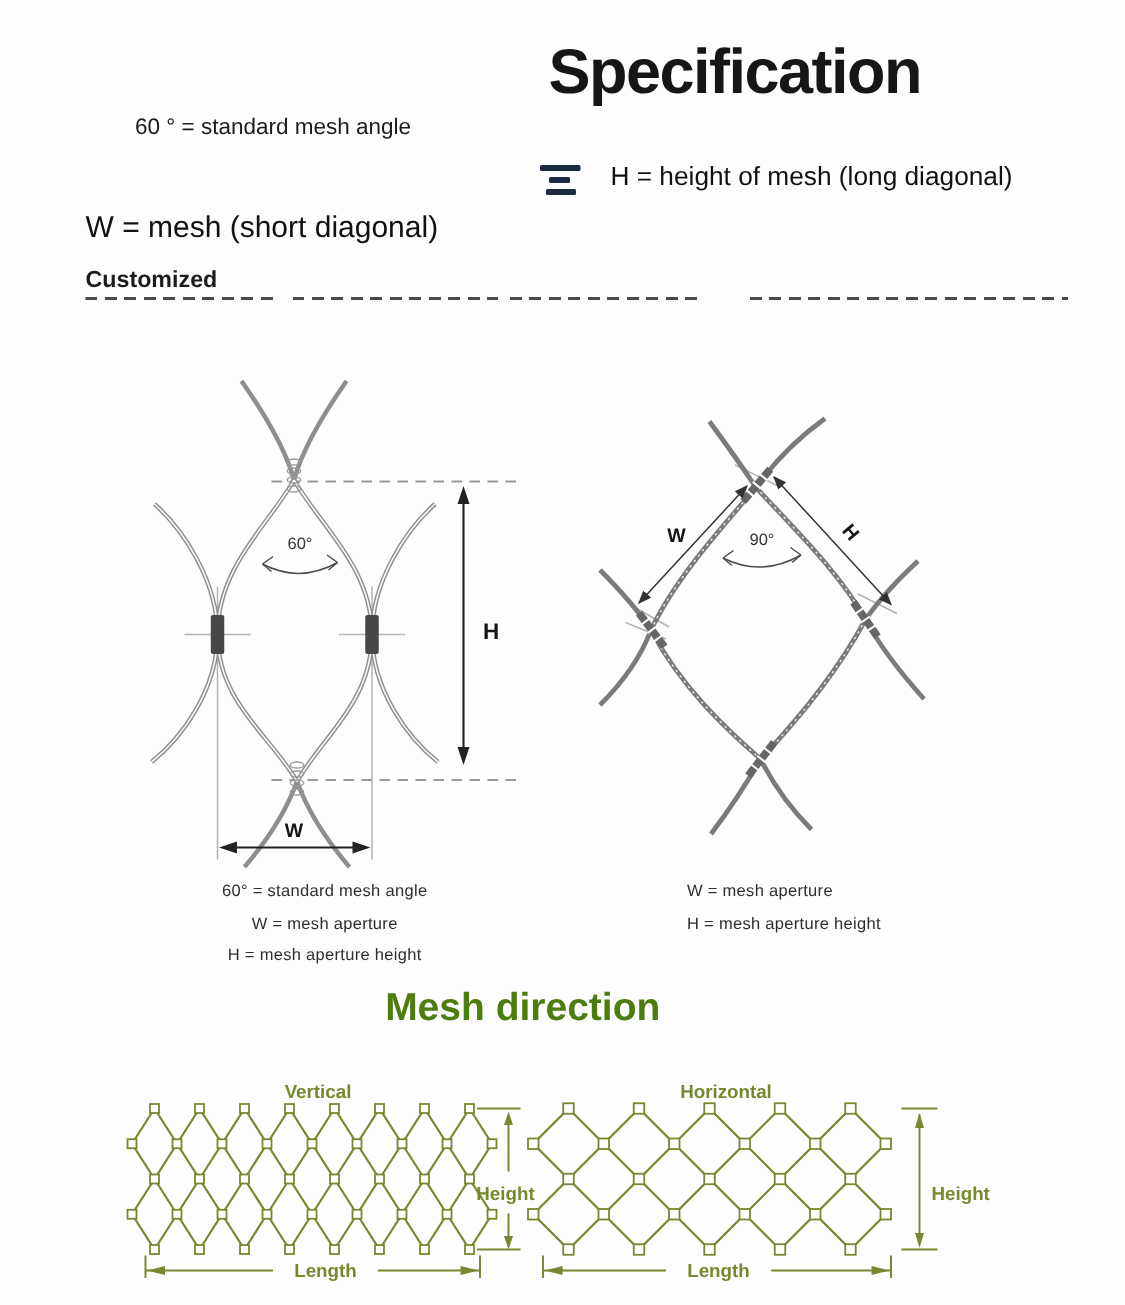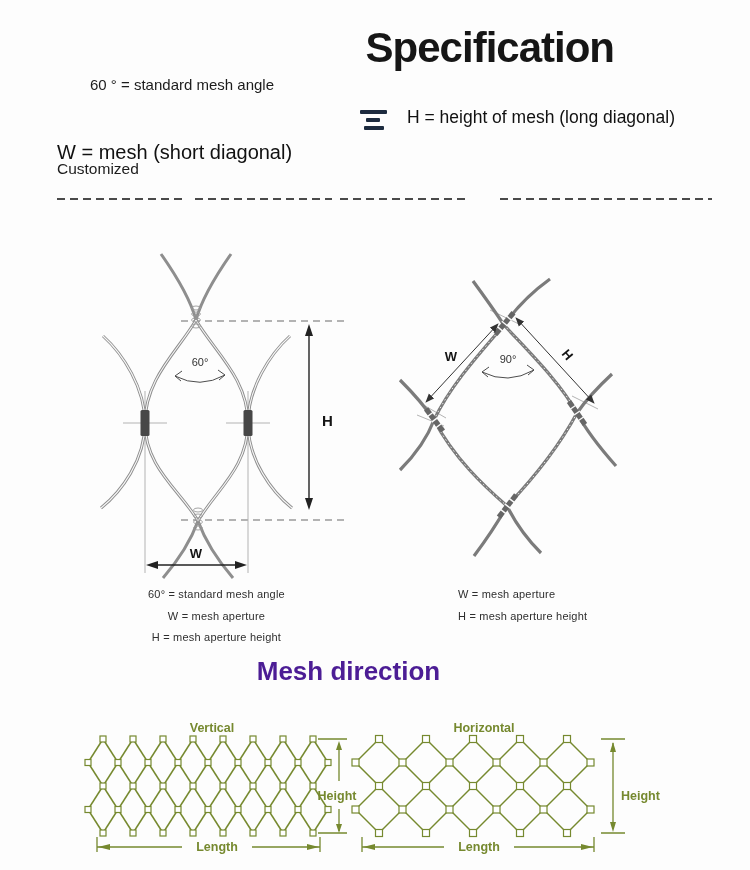--- a/index.html
+++ b/index.html
@@ -8,31 +8,31 @@
   }
   *{box-sizing:border-box;}
   body{margin:0;font-family:"Liberation Sans",sans-serif;background:#e9e9e9;}
   .stage{position:relative;width:750px;height:870px;margin:0 auto;background:var(--bg);overflow:hidden;}
   .abs{position:absolute;}
   .title{left:0;top:24px;width:614px;text-align:right;font-size:42px;font-weight:700;
          letter-spacing:-1px;color:var(--ink);}
   .leg1{left:57px;top:76px;font-size:15px;color:#1c1c1c;margin-left:33px;}
   .leg2{left:407px;top:107px;font-size:17.5px;color:#111;}
   .leg3{left:57px;top:141px;font-size:20px;color:#111;}
-  .customized{left:57px;top:160px;font-size:15.5px;font-weight:400;color:#1c1c1c;}
+  .customized{left:57px;top:178px;font-size:15.5px;font-weight:700;color:#1c1c1c;}
   .bars{left:360px;top:110px;width:28px;height:21px;}
   .bars i{position:absolute;display:block;height:4px;background:var(--navy);border-radius:1px;}
   .bars i:nth-child(1){left:0;top:0;width:27px;}
   .bars i:nth-child(2){left:6px;top:8px;width:14px;}
   .bars i:nth-child(3){left:3.5px;top:16px;width:20px;}
   .dash{top:198px;height:2px;background:repeating-linear-gradient(90deg,#4a4a4a 0 8px,transparent 8px 13px);}
   .caption{font-size:11px;color:#2e2e2e;line-height:21.5px;letter-spacing:.2px;}
   .cap-l{left:148px;top:584px;text-align:center;}
   .cap-r{left:458px;top:584px;}
-  .meshdir{left:0;top:656px;width:697px;text-align:center;font-size:26px;font-weight:700;color:#4c1d95;}
+  .meshdir{left:0;top:656px;width:697px;text-align:center;font-size:26px;font-weight:700;color:#4d7c0f;}
   svg{position:absolute;overflow:visible;}
   .wire{fill:none;stroke:var(--wire);stroke-width:3;}
   .wirecore{fill:none;stroke:#f7f7f7;stroke-width:1.1;}
   .wire2{fill:none;stroke:var(--wire2);stroke-width:3.2;}
   .strand{fill:none;stroke:#e9e9e9;stroke-width:1;stroke-dasharray:1.5 3;}
   .thin{stroke:#b3b3b3;stroke-width:1;fill:none;}
   .dashline{stroke:#9a9a9a;stroke-width:1.4;stroke-dasharray:7 5;fill:none;}
   .dimline{stroke:var(--dim);stroke-width:1.4;fill:none;}
   .dimfill{fill:var(--dim);}
   .arcline{stroke:#4d4d4d;stroke-width:1;fill:none;}

